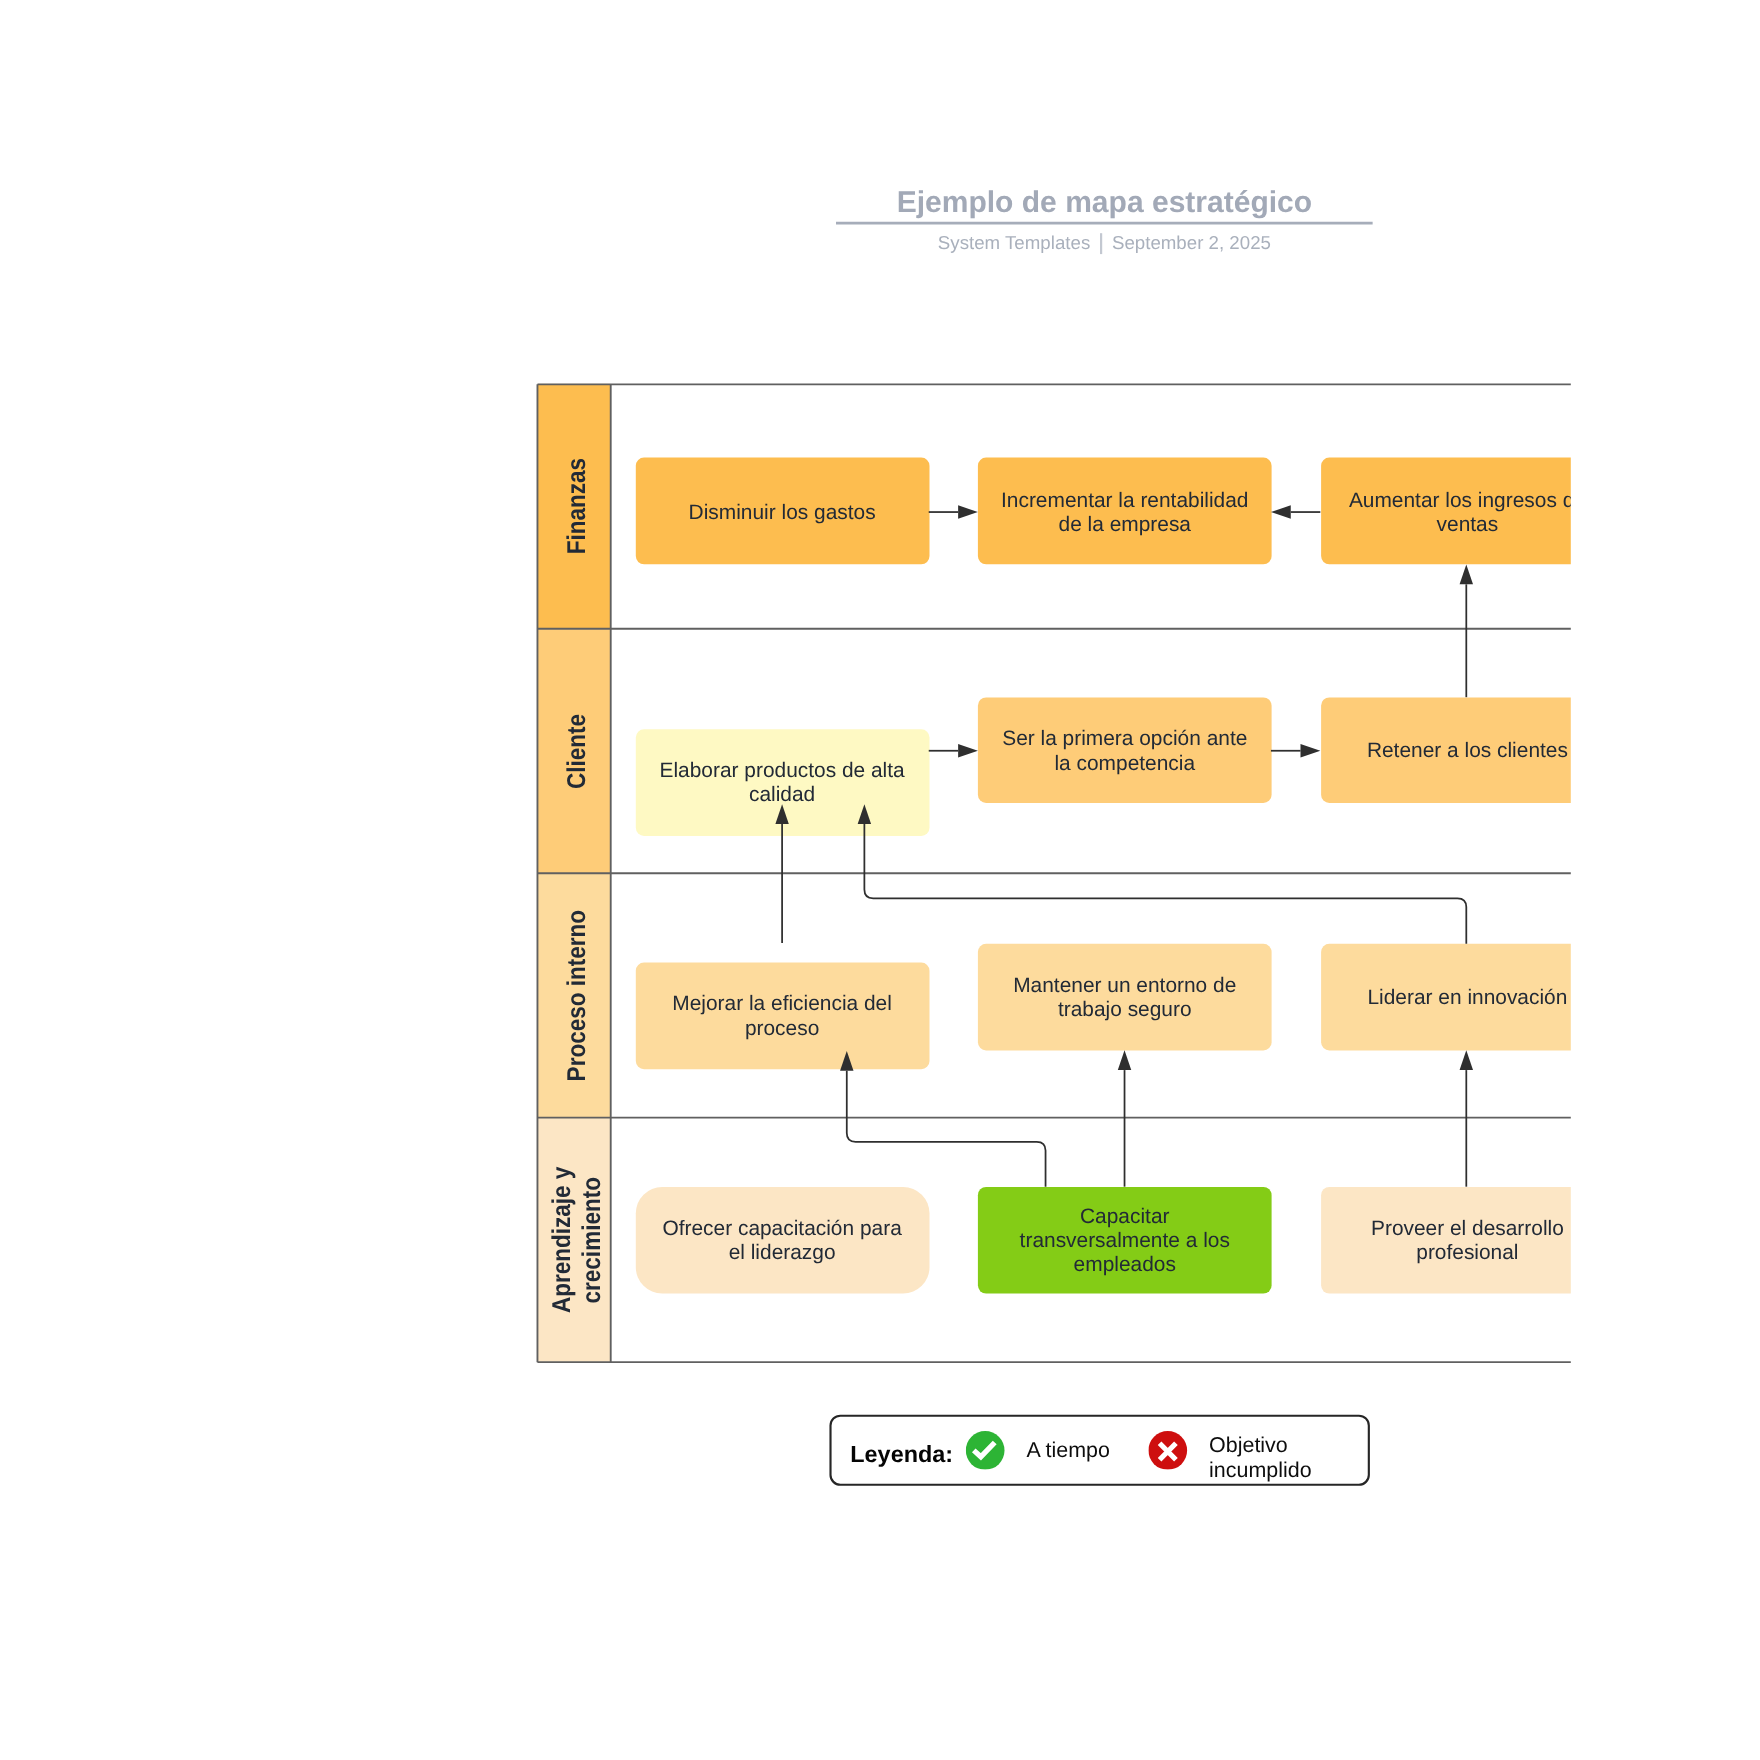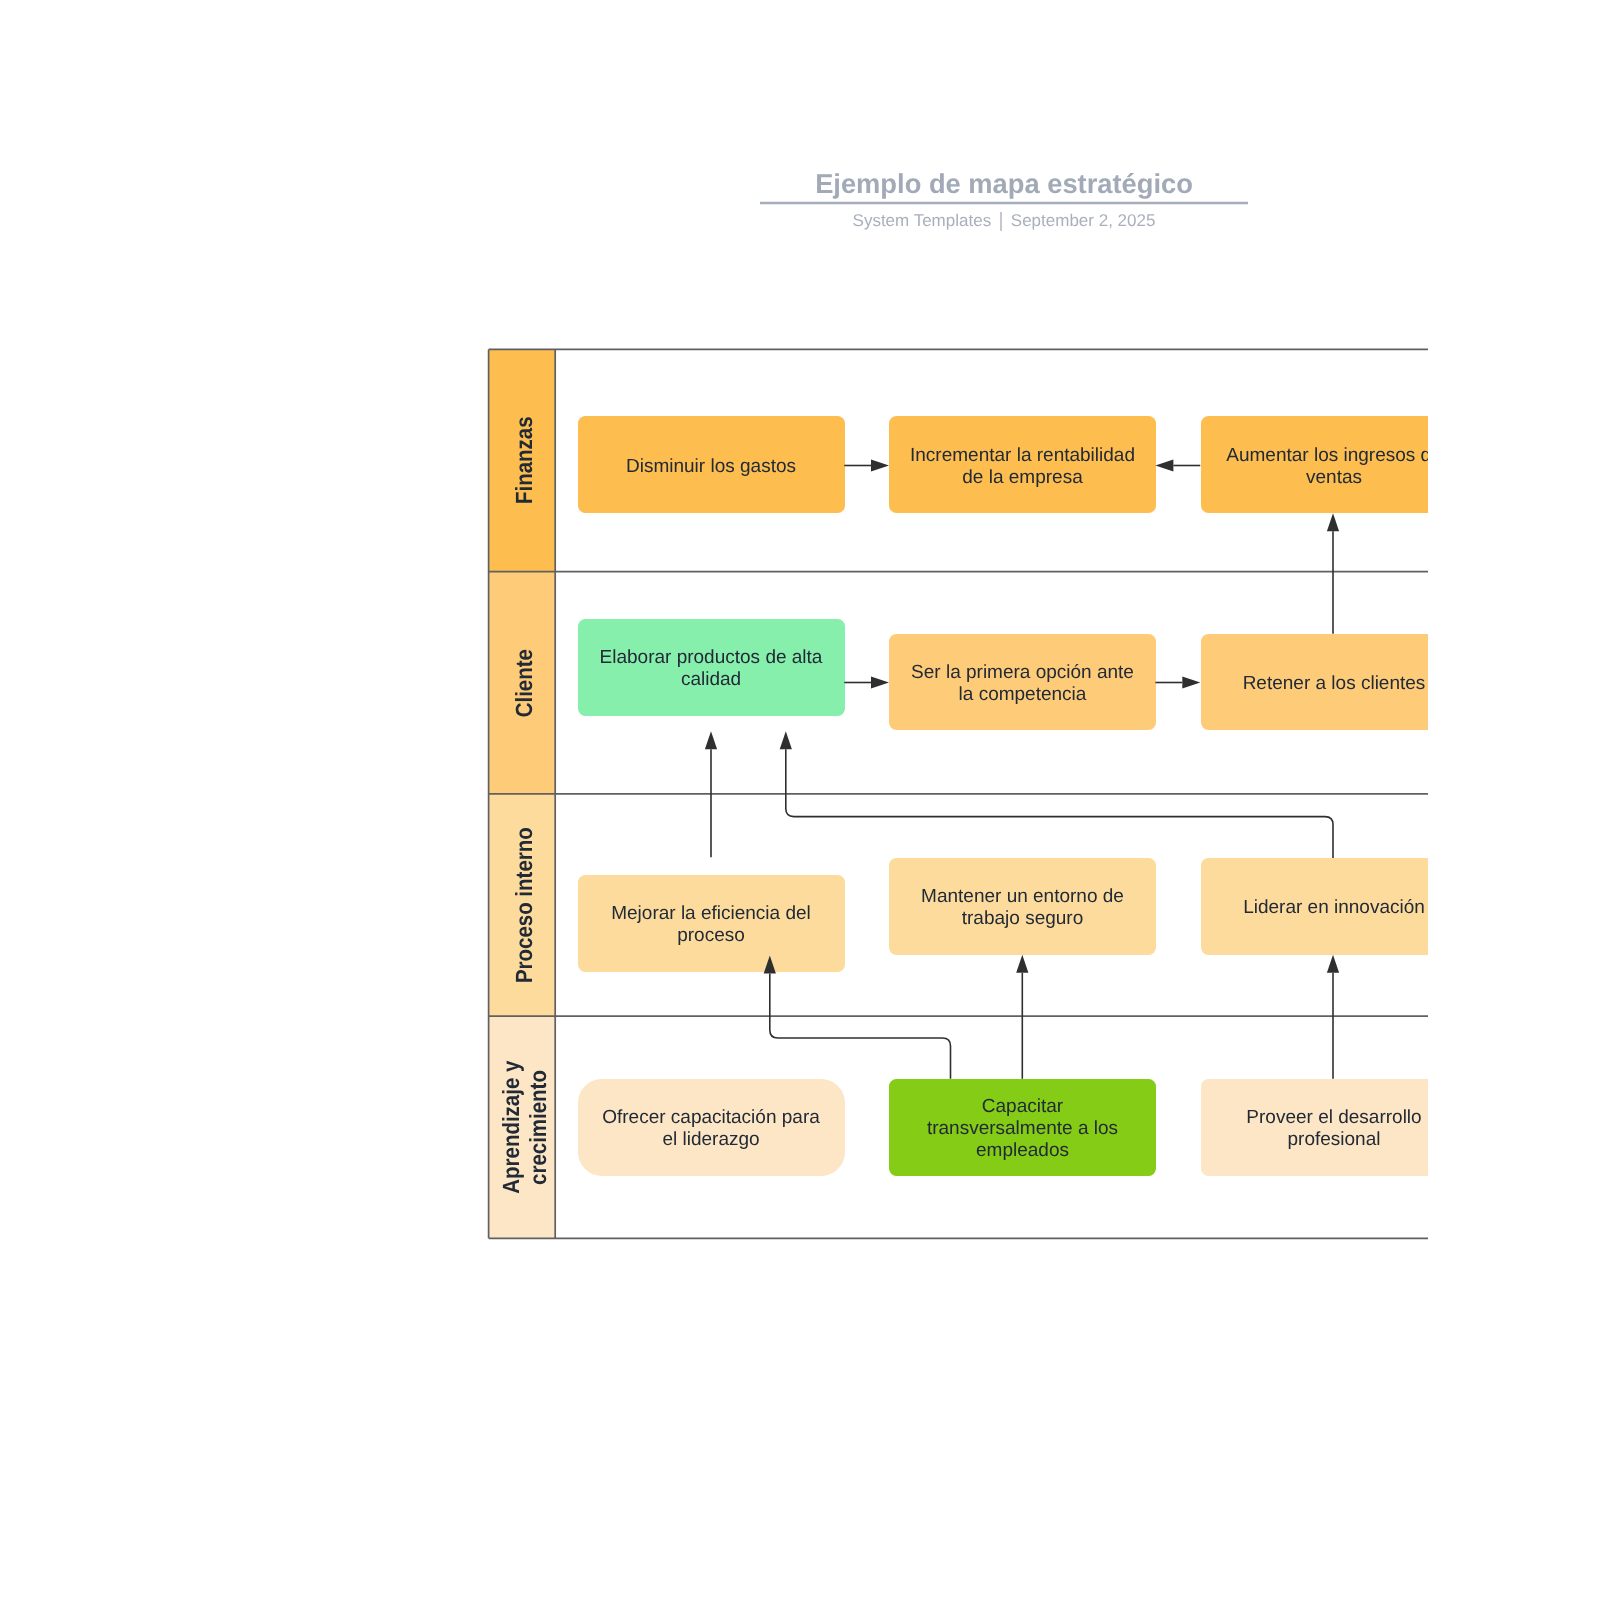--- a/index.html
+++ b/index.html
@@ -111,21 +111,21 @@
   <div id="nodes">
       <div class="node" style="left: 577.5px; top: 416.4px; width: 267px; height: 96.6px; background: rgb(253, 189, 79);">
         <span>Disminuir los gastos</span>
       </div>
       <div class="node" style="left: 889px; top: 416.4px; width: 267px; height: 96.6px; background: rgb(253, 189, 79);">
         <span>Incrementar la rentabilidad<br>de la empresa</span>
       </div>
       <div class="node" style="left: 1200.5px; top: 416.4px; width: 267px; height: 96.6px; background: rgb(253, 189, 79);">
         <span>Aumentar los ingresos de<br>ventas</span>
       </div>
-      <div class="node" style="left: 577.5px; top: 619px; width: 267px; height: 96.6px; background: #86efac; text-align: center;">
+      <div class="node" style="left: 577.5px; top: 663px; width: 267px; height: 96.6px; background: #fef9c3; text-align: center;">
         <span>Elaborar productos de alta<br>calidad</span>
       </div>
       <div class="node" style="left: 889px; top: 633.8px; width: 267px; height: 96.6px; background: rgb(254, 204, 120);">
         <span>Ser la primera opción ante<br>la competencia</span>
       </div>
       <div class="node" style="left: 1200.5px; top: 633.8px; width: 267px; height: 96.6px; background: rgb(254, 204, 120);">
         <span>Retener a los clientes</span>
       </div>
       <div class="node" style="left: 577.5px; top: 858px; width: 267px; height: 96.6px; background: rgb(253, 219, 157); margin-top: 17px;">
         <span>Mejorar la eficiencia del<br>proceso</span>
@@ -182,13 +182,35 @@
       <g>
         <line x1="1333" y1="1078.8" x2="1333" y2="972.8" stroke="#2f2f2f" stroke-width="1.6"></line>
         <polygon points="1333,954.8 1326.9,972.8 1339.1,972.8" fill="#2f2f2f"></polygon>
       </g>
       <g>
         <path d="M 769.8 973.4 L 769.8 1030 Q 769.8 1038 777.8 1038 L 942.5 1038 Q 950.5 1038 950.5 1046 L 950.5 1078.8" fill="none" stroke="#2f2f2f" stroke-width="1.6"></path>
         <polygon points="769.8,955.4 763.6999999999999,973.4 775.9,973.4" fill="#2f2f2f"></polygon>
       </g>
     </svg>
 
+  <div id="legend">
+    <svg id="legend-frame" viewBox="0 0 497.4 70.8" width="497.4" height="70.8">
+        <rect x="4" y="4" width="489.4" height="62.8" rx="9" ry="9" fill="#ffffff" stroke="#262626" stroke-width="1.95"></rect>
+      </svg>
+    <div id="legend-title">Leyenda:</div>
+    <div id="legend-items">
+        <div class="legend-item" style="left: 123.7px;">
+          <svg class="legend-badge" viewBox="0 0 36 36">
+            <circle cx="18" cy="18" r="18" fill="#2db435"></circle>
+            <path d="M7.4 17.9 L14.0 23.9 L26.9 10.6" stroke="#fff" stroke-width="4.95" fill="none" stroke-linecap="butt" stroke-linejoin="miter"></path>
+          </svg>
+          <div class="legend-text" style="transform: translateY(0.4px);">A tiempo</div>
+        </div>
+        <div class="legend-item" style="left: 289.7px;">
+          <svg class="legend-badge" viewBox="0 0 36 36">
+            <circle cx="18" cy="18" r="18" fill="#ce0f0f"></circle>
+            <path d="M10.4 11.3 L25.6 26.6 M25.6 11.3 L10.4 26.6" stroke="#fff" stroke-width="4.8" fill="none" stroke-linecap="butt"></path>
+          </svg>
+          <div class="legend-text" style="transform: translateY(7.1px);">Objetivo<br>incumplido</div>
+        </div>
+      </div>
+  </div>
 </div>
 
 </body></html>

